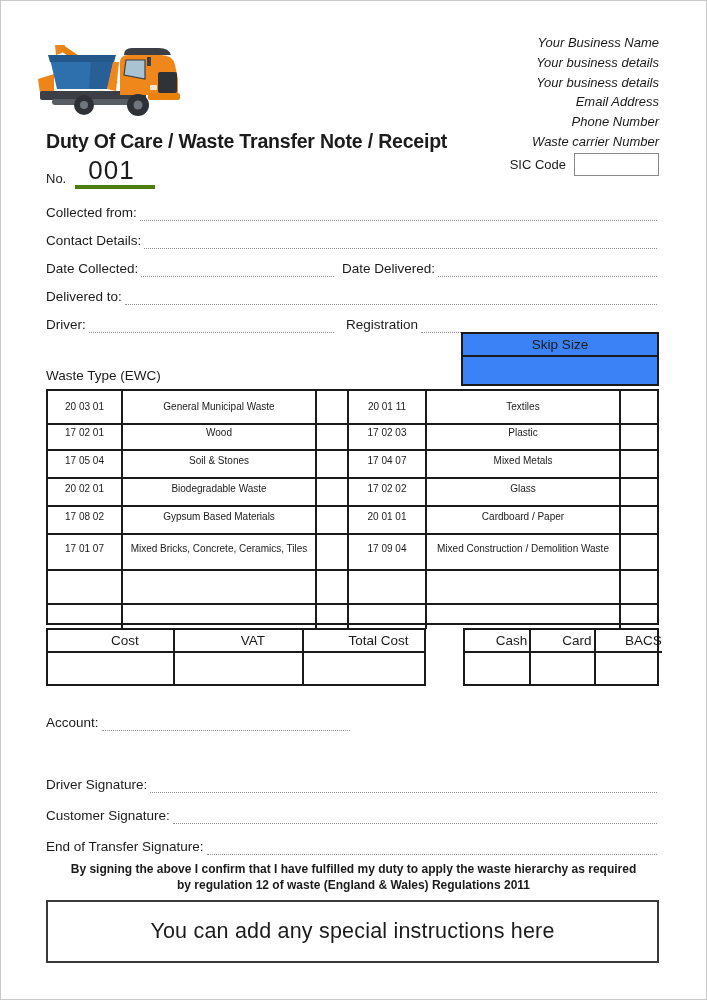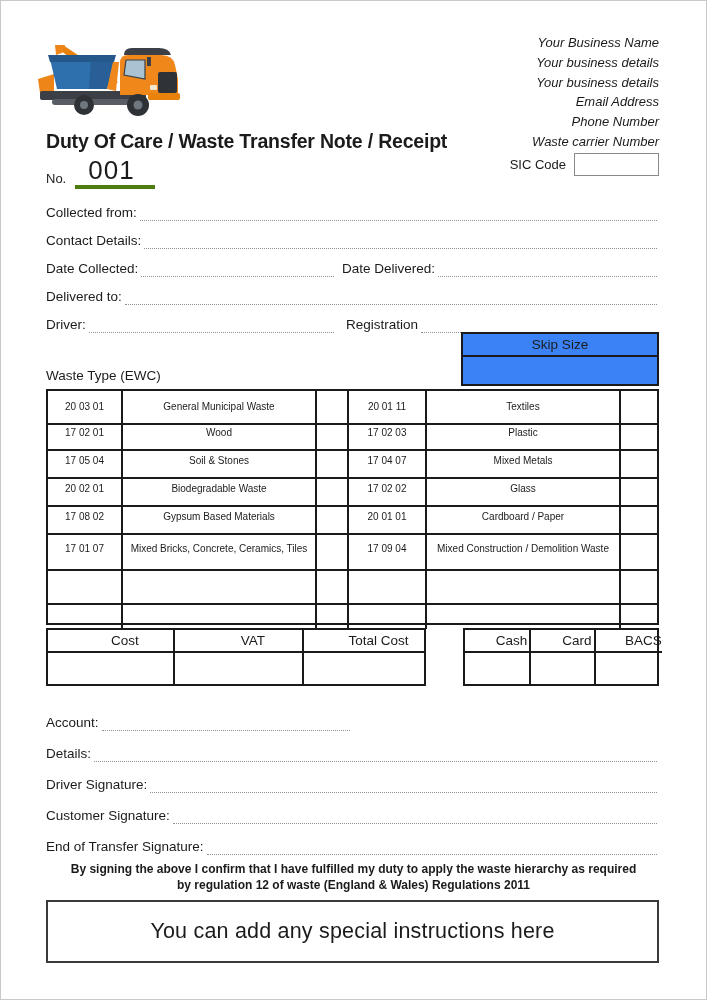--- a/index.html
+++ b/index.html
@@ -227,24 +227,20 @@
     <div class="c colend">BACS</div>
     <div class="c rowend"></div>
     <div class="c rowend"></div>
     <div class="c colend rowend"></div>
   </div>
 
   <div class="frow" style="top:710px">
     <span class="lbl">Account:</span>
     <span class="fill-fixed" style="width:248px"></span>
   </div>
-  <div class="frow" style="top:741px">
-    <span class="lbl">Details:</span>
-    <span class="fill"></span>
-  </div>
   <div class="frow" style="top:772px">
     <span class="lbl">Driver Signature:</span>
     <span class="fill"></span>
   </div>
   <div class="frow" style="top:803px">
     <span class="lbl">Customer Signature:</span>
     <span class="fill"></span>
   </div>
   <div class="frow" style="top:834px">
     <span class="lbl">End of Transfer Signature:</span>

